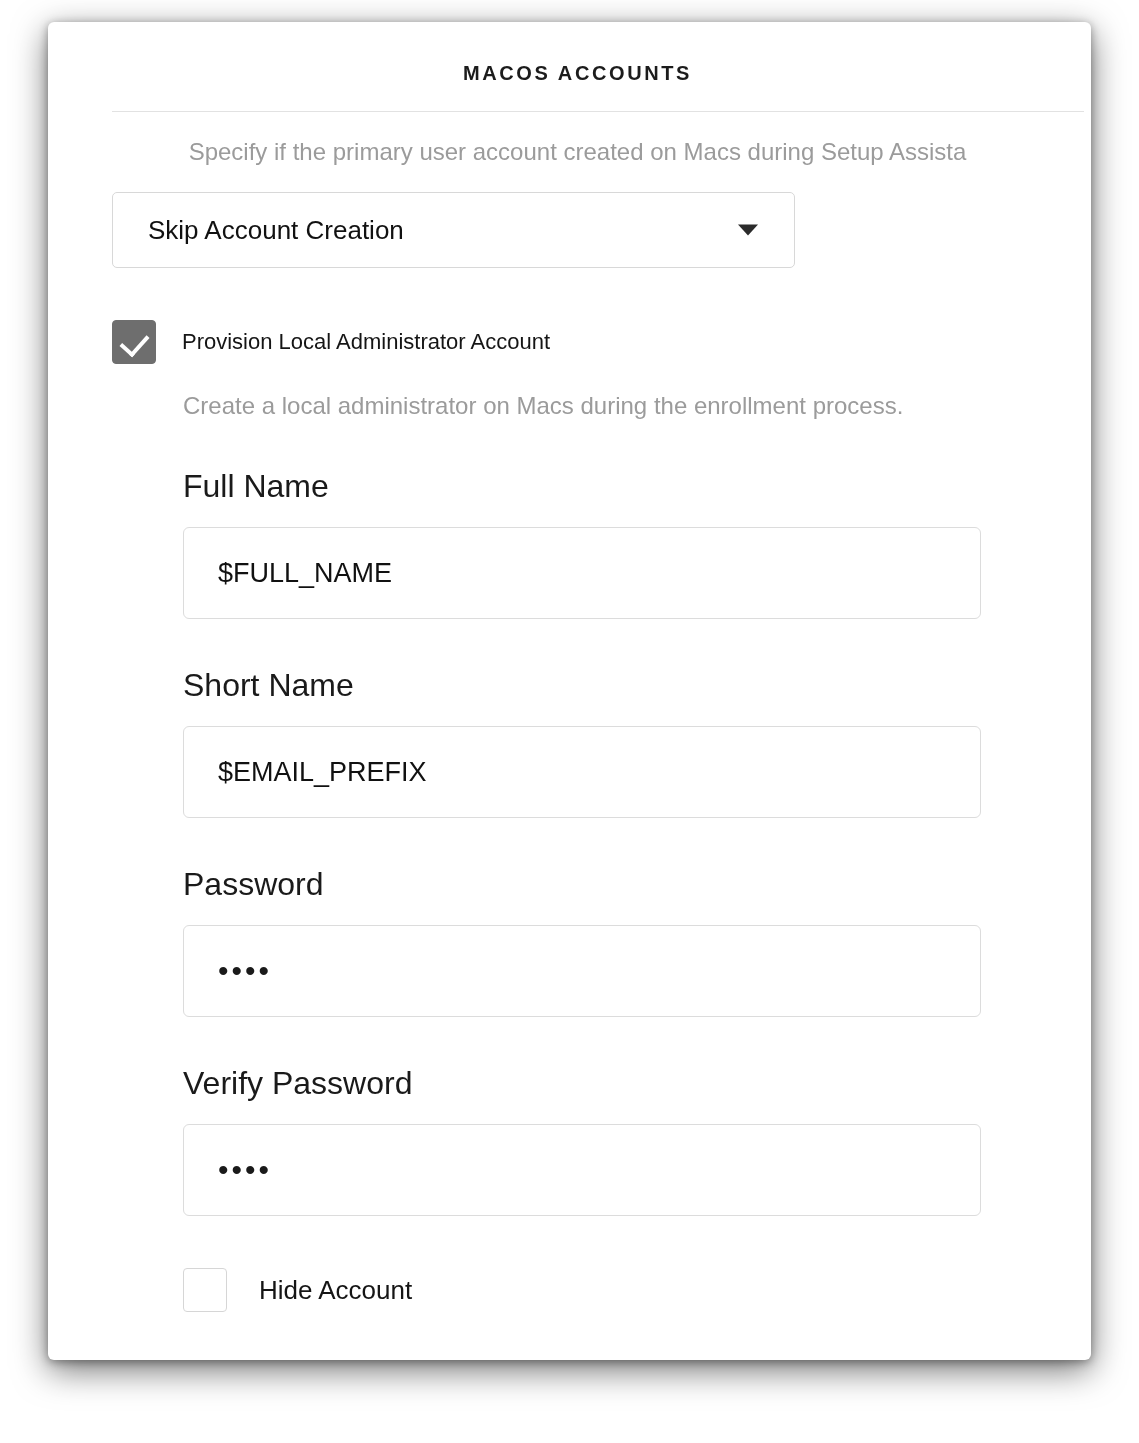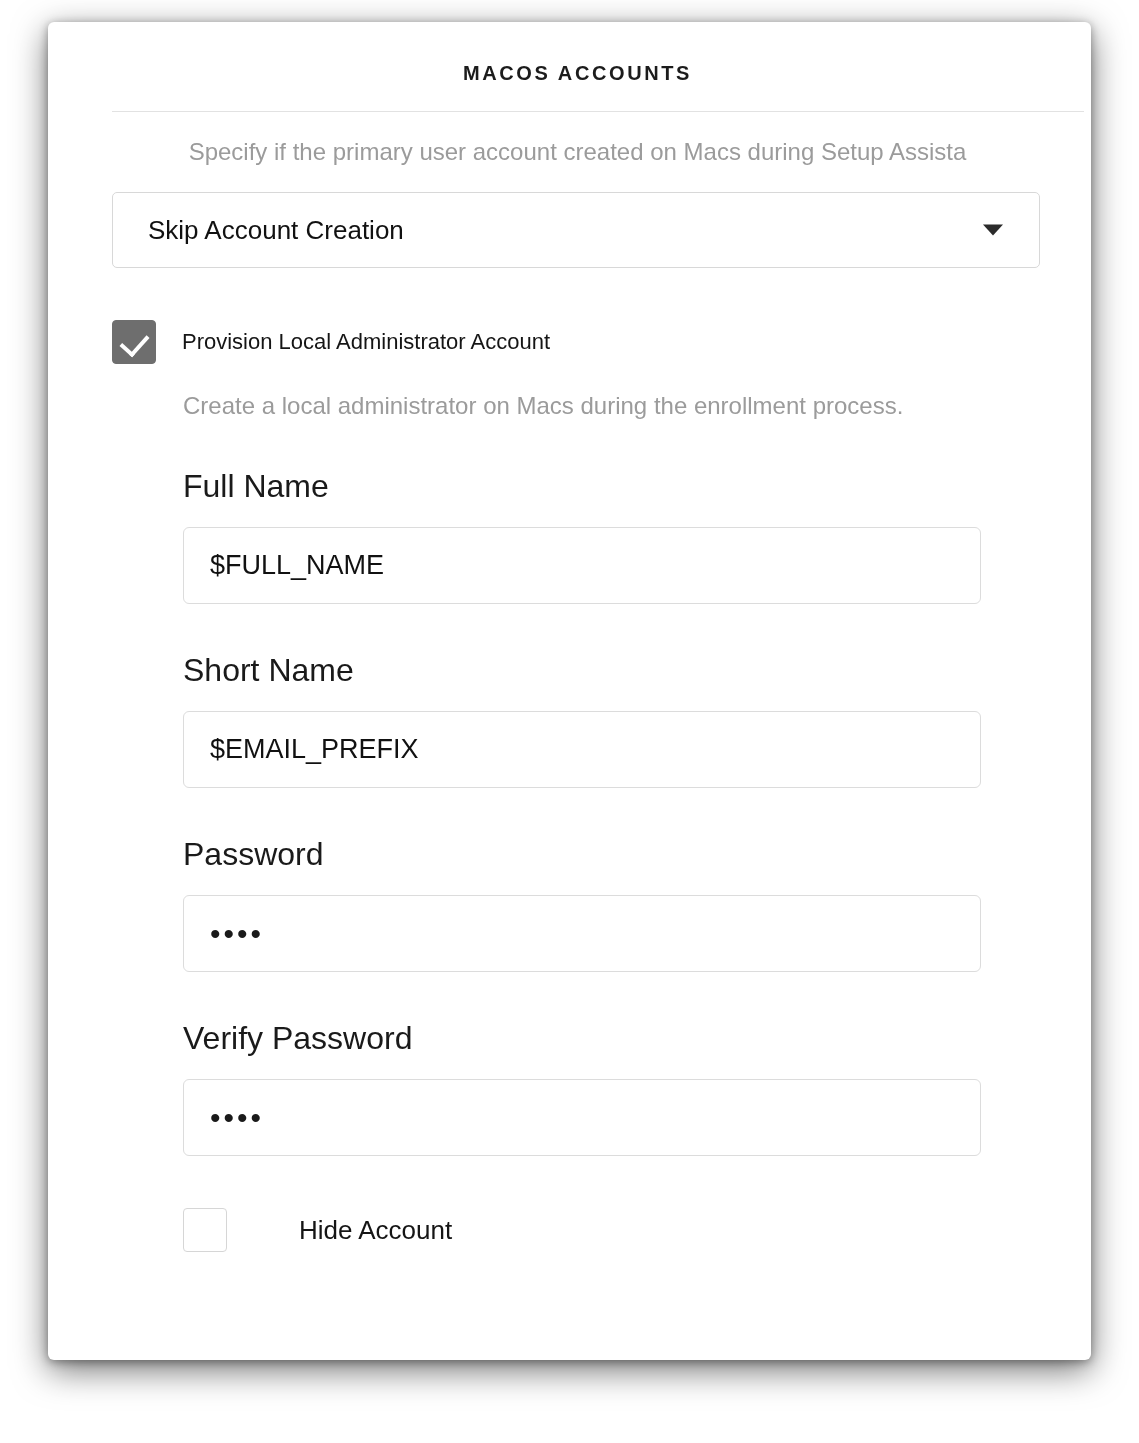--- a/index.html
+++ b/index.html
@@ -63,21 +63,21 @@
     color: #9b9b9b;
     margin-top: 26px;
     white-space: nowrap;
     text-align: center;
   }
 
   
   .select {
     position: relative;
     margin-top: 26px;
-    width: 928px;
+    width: 683px;
     height: 76px;
     border: 1px solid #d8d8d8;
     border-radius: 5px;
     background: #fff;
     box-sizing: border-box;
     display: flex;
     align-items: center;
   }
   .select-value {
     font-size: 26px;
@@ -145,43 +145,42 @@
     white-space: nowrap;
   }
   .sub-label {
     font-size: 32px;
     color: #1a1a1a;
     margin-top: 48px;
   }
   .text-input {
     margin-top: 22px;
     width: 798px;
-    height: 77px;
+    height: 92px;
     border: 1px solid #dcdcdc;
     border-radius: 6px;
     background: #fff;
     box-sizing: border-box;
     display: flex;
     align-items: center;
     font-size: 27px;
     color: #111;
-    padding-left: 26px;
+    padding-left: 34px;
   }
   .text-input.password {
     font-size: 30px;
     letter-spacing: 3px;
     color: #1a1a1a;
   }
 
   .hide-row {
     display: flex;
     align-items: center;
     margin-top: 52px;
     margin-left: 71px;
-    gap: 40px;
   }
   .hide-row .check-label {
     margin-left: 32px;
     font-size: 26px;
   }
 </style>
 </head>
 <body>
 
 <div class="page">

